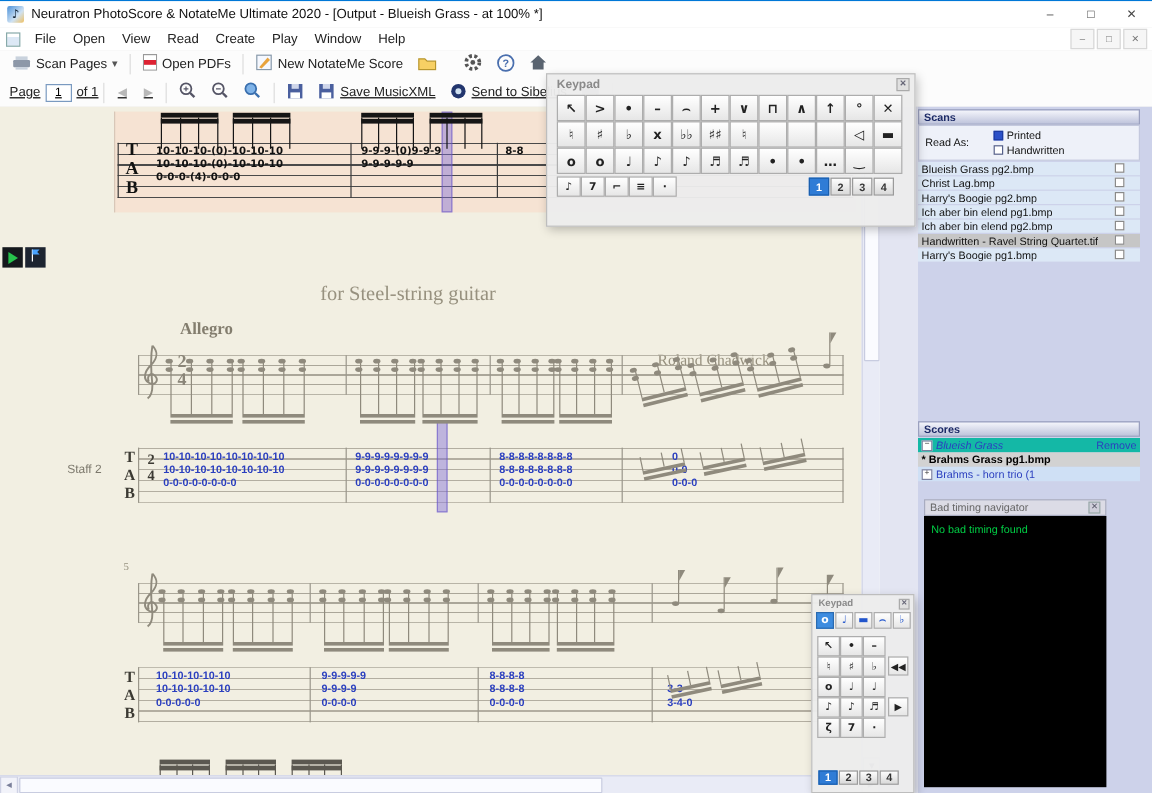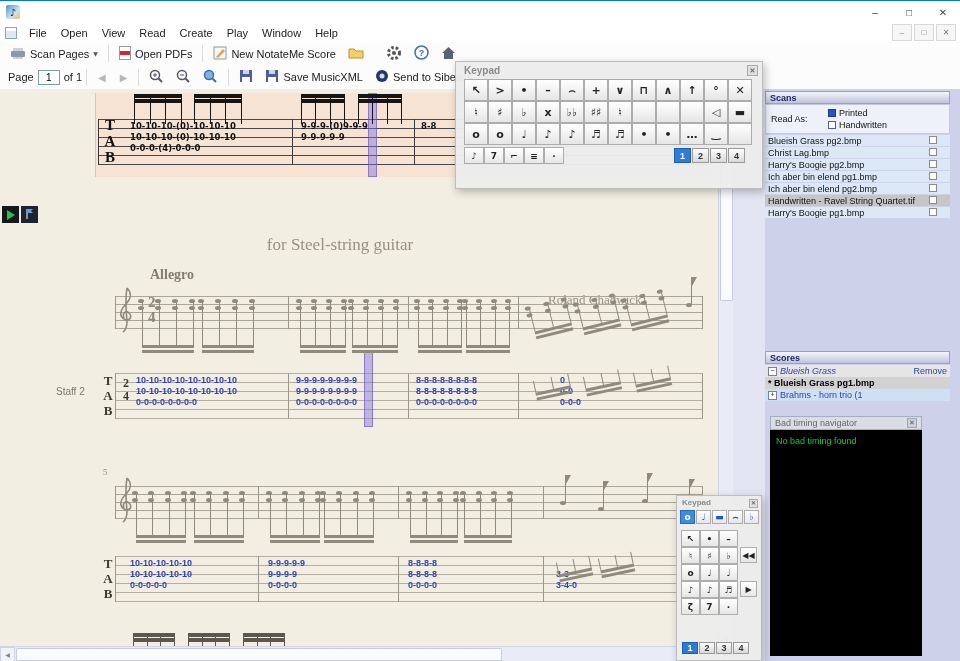--- a/index.html
+++ b/index.html
@@ -15,21 +15,21 @@
   .cap-btn{width:34px;height:22px;display:flex;align-items:center;justify-content:center;font-size:10px;color:#444;}
   
   .menubar{position:absolute;left:0;top:22px;width:960px;height:19px;background:#fff;display:flex;align-items:center;border-bottom:1px solid #ececec;}
   .mdi-doc{width:12px;height:12px;margin:0 5px;background:#fff;border:1px solid #8aa;box-sizing:border-box;
            background:linear-gradient(#fff 30%,#dce8f5 30%);}
   .menu-item{font-size:11px;color:#222;padding:2px 7px;cursor:default;}
   .mdi-ctrls{margin-left:auto;display:flex;margin-right:4px;}
   .mdi-btn{width:18px;height:15px;display:flex;align-items:center;justify-content:center;font-size:8px;color:#777;border:1px solid #d8d8d8;margin-left:2px;background:#f6f6f6;}
   
   .toolbar1{position:absolute;left:0;top:41px;width:960px;height:23px;background:#fcfcfc;border-bottom:1px solid #ececec;display:flex;align-items:center;}
-  .toolbar2{position:absolute;left:0;top:64px;width:960px;height:24px;background:#fcfcfc;border-bottom:1px solid #d9d9d9;display:flex;align-items:center;}
+  .toolbar2{position:absolute;left:0;top:64px;width:960px;height:24px;background:#fcfcfc;border-bottom:1px solid #d9d9d9;display:flex;align-items:center;text-decoration:underline;}
   .tb-btn{display:flex;align-items:center;gap:4px;font-size:11px;color:#222;padding:2px 6px;border-radius:2px;}
   .tb-sep{width:1px;height:17px;background:#ddd;margin:0 4px;}
   .dd-arrow{font-size:6px;color:#555;font-family:"DejaVu Sans",sans-serif;}
   .page-input{width:20px;height:13px;font-size:10px;text-align:center;border:1px solid #7a9ac0;margin:0 4px;padding:0;}
   .nav-arrow{font-size:10px;color:#b8b8b8;padding:2px 7px;font-family:"DejaVu Sans",sans-serif;}
   .tb-label{font-size:11px;color:#222;}
   
   .main{position:absolute;left:0;top:88px;width:960px;height:573px;}
   .score-area{position:absolute;left:0;top:0;width:718px;height:557px;background:#f2efe2;overflow:hidden;}
   .filler{position:absolute;left:733px;top:0;width:32px;height:573px;background:#e3e5f2;}
@@ -71,21 +71,21 @@
   .ra-box{width:8px;height:8px;border:1px solid #55608a;background:#fff;box-sizing:border-box;}
   .ra-box.checked{background:#2b50c8;border-color:#1c3aa0;}
   .scan-files{position:absolute;left:0;top:46px;width:185px;}
   .scan-row{position:relative;height:11px;margin-bottom:1px;background:#dce8f6;display:flex;align-items:center;padding:0 3px;box-sizing:border-box;}
   .scan-row.hl{background:#c6c6c6;}
   .scan-name{white-space:nowrap;overflow:hidden;color:#111;}
   .checkbox{position:absolute;right:13px;top:1px;width:8px;height:8px;background:#fff;border:1px solid #8a8a8a;box-sizing:border-box;}
   .score-rows{position:absolute;left:0;top:276px;width:185px;}
   .score-row{position:relative;height:12px;display:flex;align-items:center;padding:0 3px;box-sizing:border-box;font-size:9px;}
   .score-row .exp{width:7px;height:7px;border:1px solid #7a80a0;background:#fff;font-size:7px;line-height:5px;text-align:center;margin-right:3px;color:#333;}
-  .sr-0{background:#e5e5e5;color:#2b3fbf;font-style:italic;}
+  .sr-0{background:#14b8a6;color:#2b3fbf;font-style:italic;}
   .sr-1{background:#d2d2d2;color:#000;font-weight:bold;}
   .sr-2{background:#cfe0f5;color:#2b3fbf;}
   .remove-link{margin-left:auto;color:#2b3fbf;font-style:normal;}
   .bt-head{position:absolute;left:5px;top:327px;width:152px;height:14px;background:#dcdce6;border:1px solid #a8acc0;box-sizing:border-box;
        color:#666;display:flex;align-items:center;padding:0 4px;}
   .bt-close{margin-left:auto;width:10px;height:10px;background:#cfcfda;border:1px solid #9aa;box-sizing:border-box;font-size:7px;line-height:8px;text-align:center;color:#556;}
   .bt-body{position:absolute;left:5px;top:341px;width:152px;height:226px;background:#000;}
   .bt-msg{position:absolute;left:6px;top:6px;color:#00cc44;font-size:9px;}
   
   .keypad{position:absolute;background:rgba(236,236,236,.96);border:1px solid #bdbdbd;box-shadow:2px 3px 8px rgba(0,0,0,.25);font-weight:bold;}
@@ -103,20 +103,21 @@
   .kp-btn.mode.sel{background:#3d8ce0;color:#fff;border-color:#2a6ab0;}
   .kp-btn.navb{position:absolute;width:17px;height:16px;font-size:8px;color:#222;}
 </style>
 </head>
 <body>
 
 <div class="app">
 
   <div class="titlebar">
     <div class="app-icon">♪</div>
+    <span class="title-text">Neuratron PhotoScore &amp; NotateMe Ultimate 2020 - [Output - Blueish Grass - at 100% *]</span>
     <div class="caption">
       <div class="cap-btn">–</div>
       <div class="cap-btn">□</div>
       <div class="cap-btn">✕</div>
     </div>
   </div>
 
   <div class="menubar">
     <div class="mdi-doc"></div>
     <div id="menu-items" style="display:flex">
@@ -761,21 +762,21 @@
       <div class="panel-header" style="top:262px;">
           <span>Scores</span>
         </div>
       <div class="score-rows">
         <div class="score-row sr-0">
           <div class="exp">−</div>
           <span>Blueish Grass</span>
           <span class="remove-link">Remove</span>
         </div>
         <div class="score-row sr-1">
-          <span>* Blueish Grass pg1.bmp</span>
+          <span>* Brahms Grass pg1.bmp</span>
         </div>
         <div class="score-row sr-2">
           <div class="exp">+</div>
           <span>Brahms - horn trio (1</span>
         </div>
       </div>
 
       <div class="bt-head">
         <span>Bad timing navigator</span>
         <div class="bt-close">✕</div>

